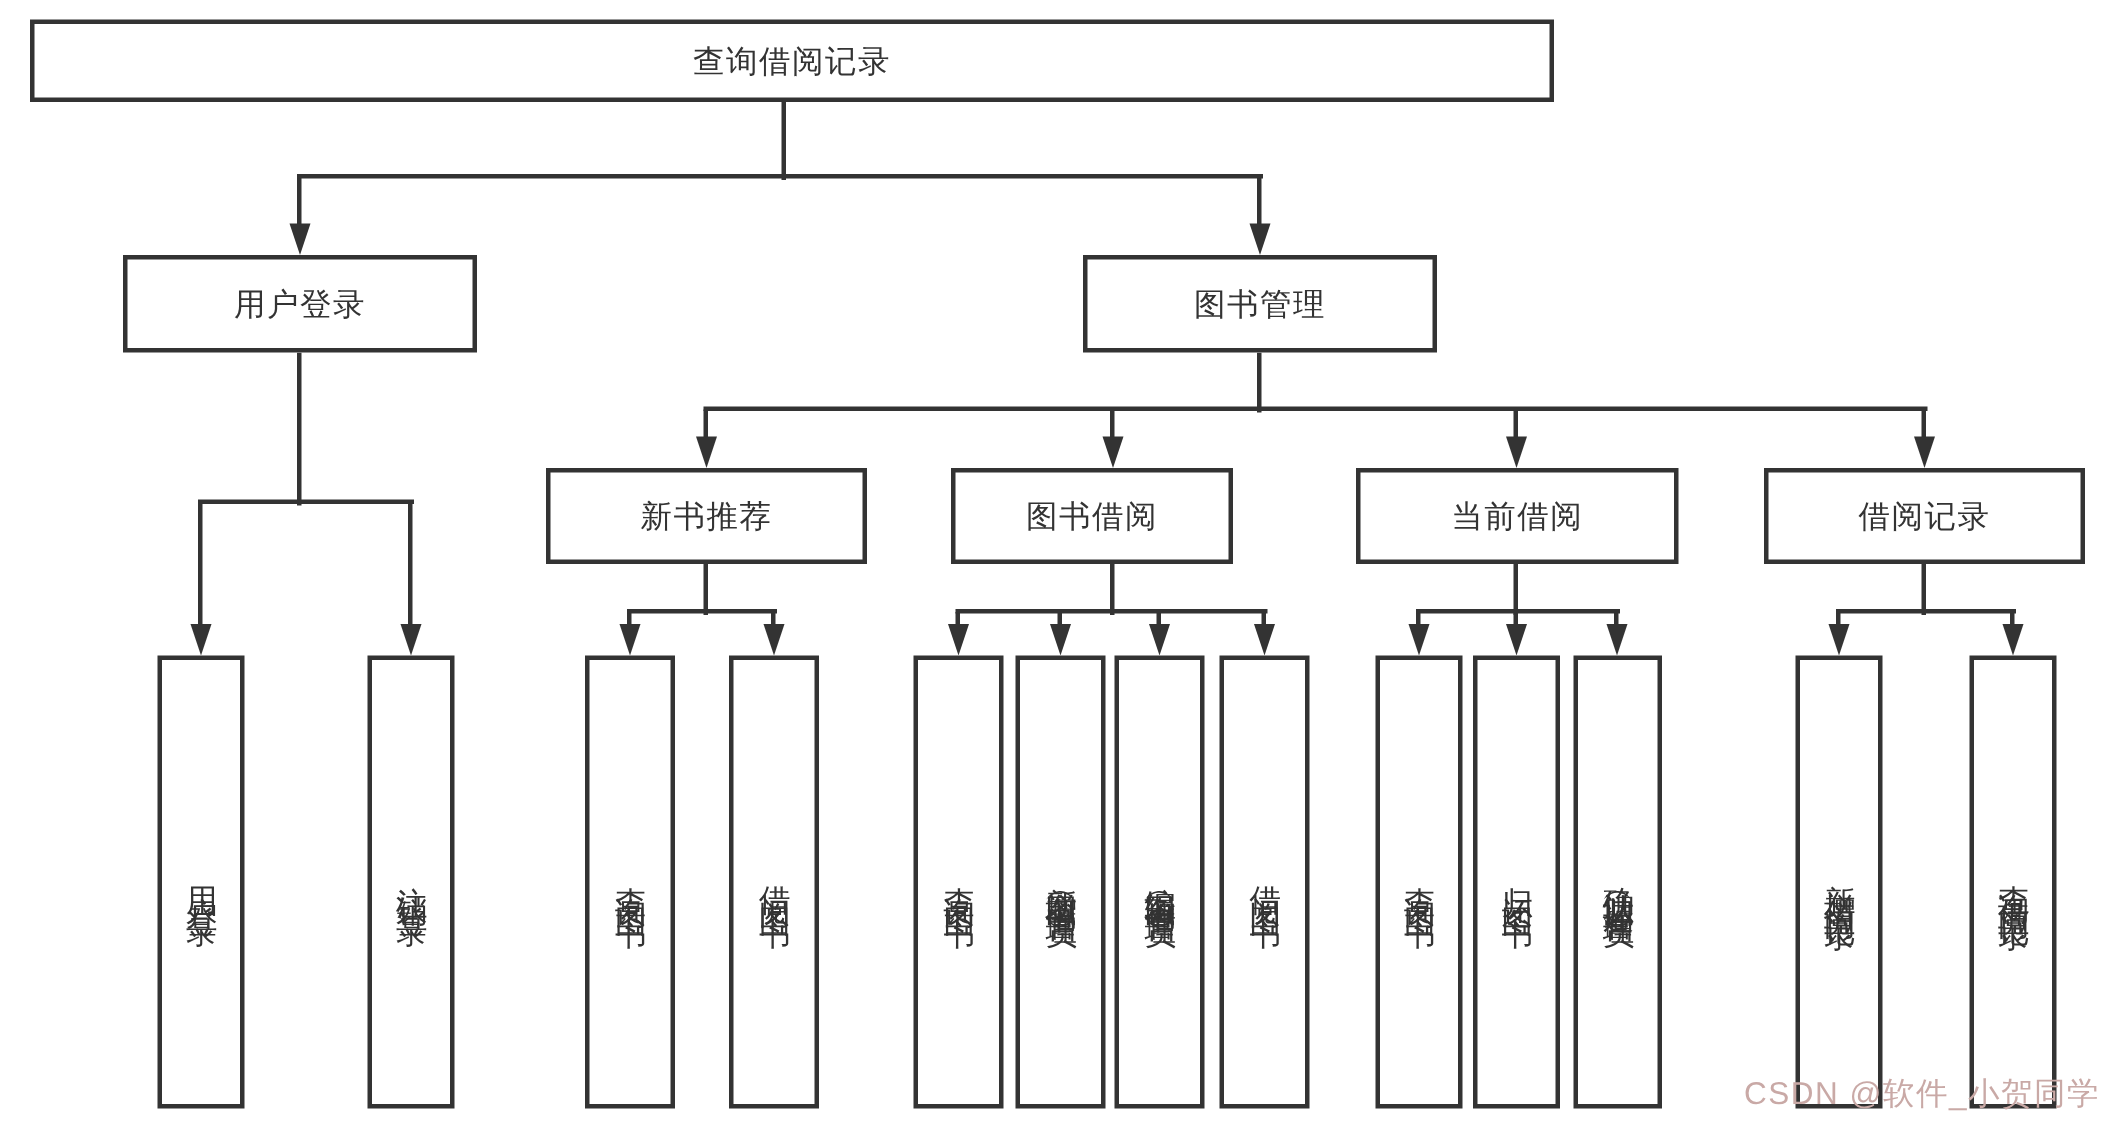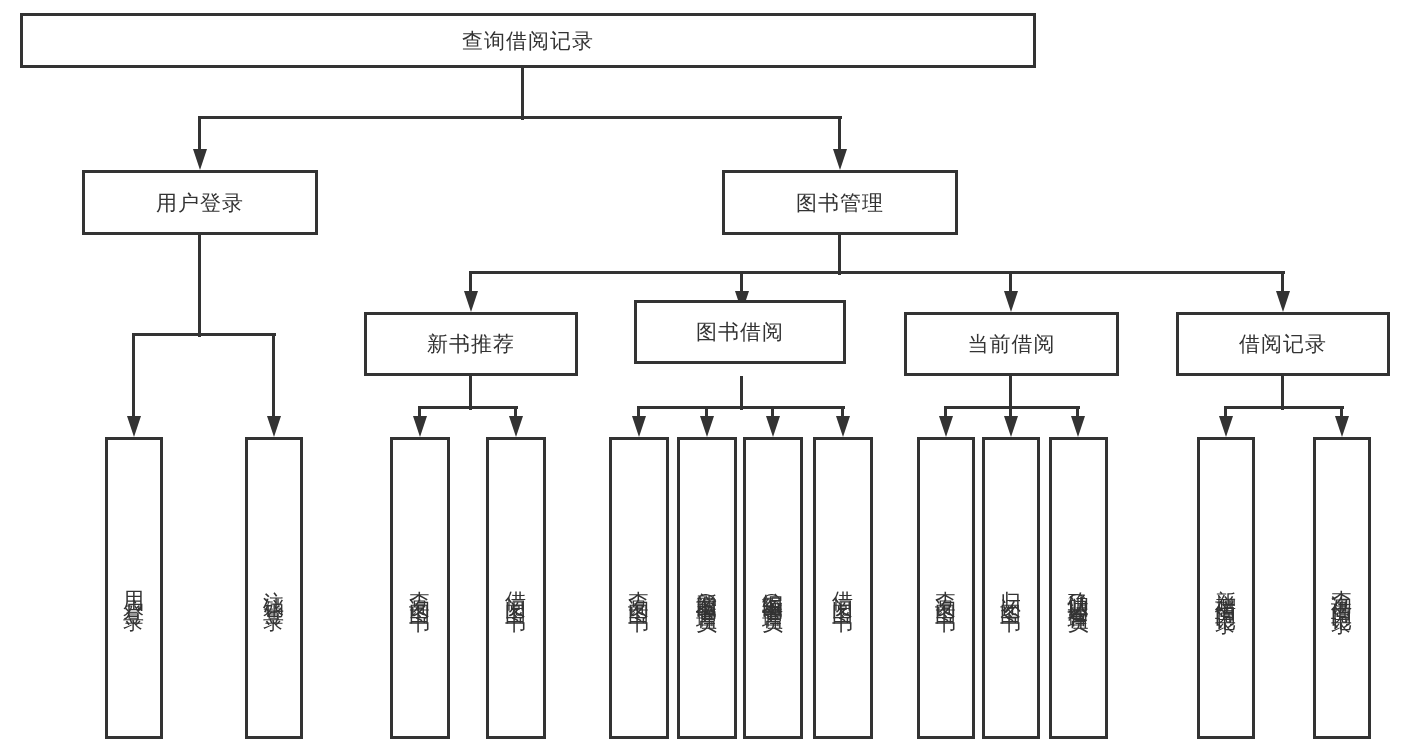--- a/index.html
+++ b/index.html
@@ -96,21 +96,21 @@
   <div class="node h-node" style="left:82px;top:170px;width:236px;height:65px">
     <span>用户登录</span>
   </div>
   <div class="node h-node" style="left:364px;top:312px;width:214px;height:64px">
     <span>新书推荐</span>
   </div>
 
   <div class="node h-node" style="left:722px;top:170px;width:236px;height:65px">
     <span>图书管理</span>
   </div>
-  <div class="node h-node" style="left:634px;top:300px;width:212px;height:64px">
+  <div class="node h-node" style="left:634px;top:312px;width:188px;height:64px">
     <span>图书借阅</span>
   </div>
   <div class="node h-node" style="left:904px;top:312px;width:215px;height:64px">
     <span>当前借阅</span>
   </div>
   <div class="node h-node" style="left:1176px;top:312px;width:214px;height:64px">
     <span>借阅记录</span>
   </div>
 
   <div class="node v-node" style="left:105px;top:437px;width:58px;height:302px">
@@ -150,13 +150,14 @@
     <span class="vtext" style="letter-spacing:3px">确认归还（管理员）</span>
   </div>
 
   <div class="node v-node" style="left:1197px;top:437px;width:58px;height:302px">
     <span class="vtext" style="letter-spacing:5px">新增借阅记录</span>
   </div>
   <div class="node v-node" style="left:1313px;top:437px;width:58px;height:302px">
     <span class="vtext" style="letter-spacing:5px">查询借阅记录</span>
   </div>
 
+  <div class="watermark">CSDN @软件_小贺同学</div>
 </div>
 
 </body></html>

